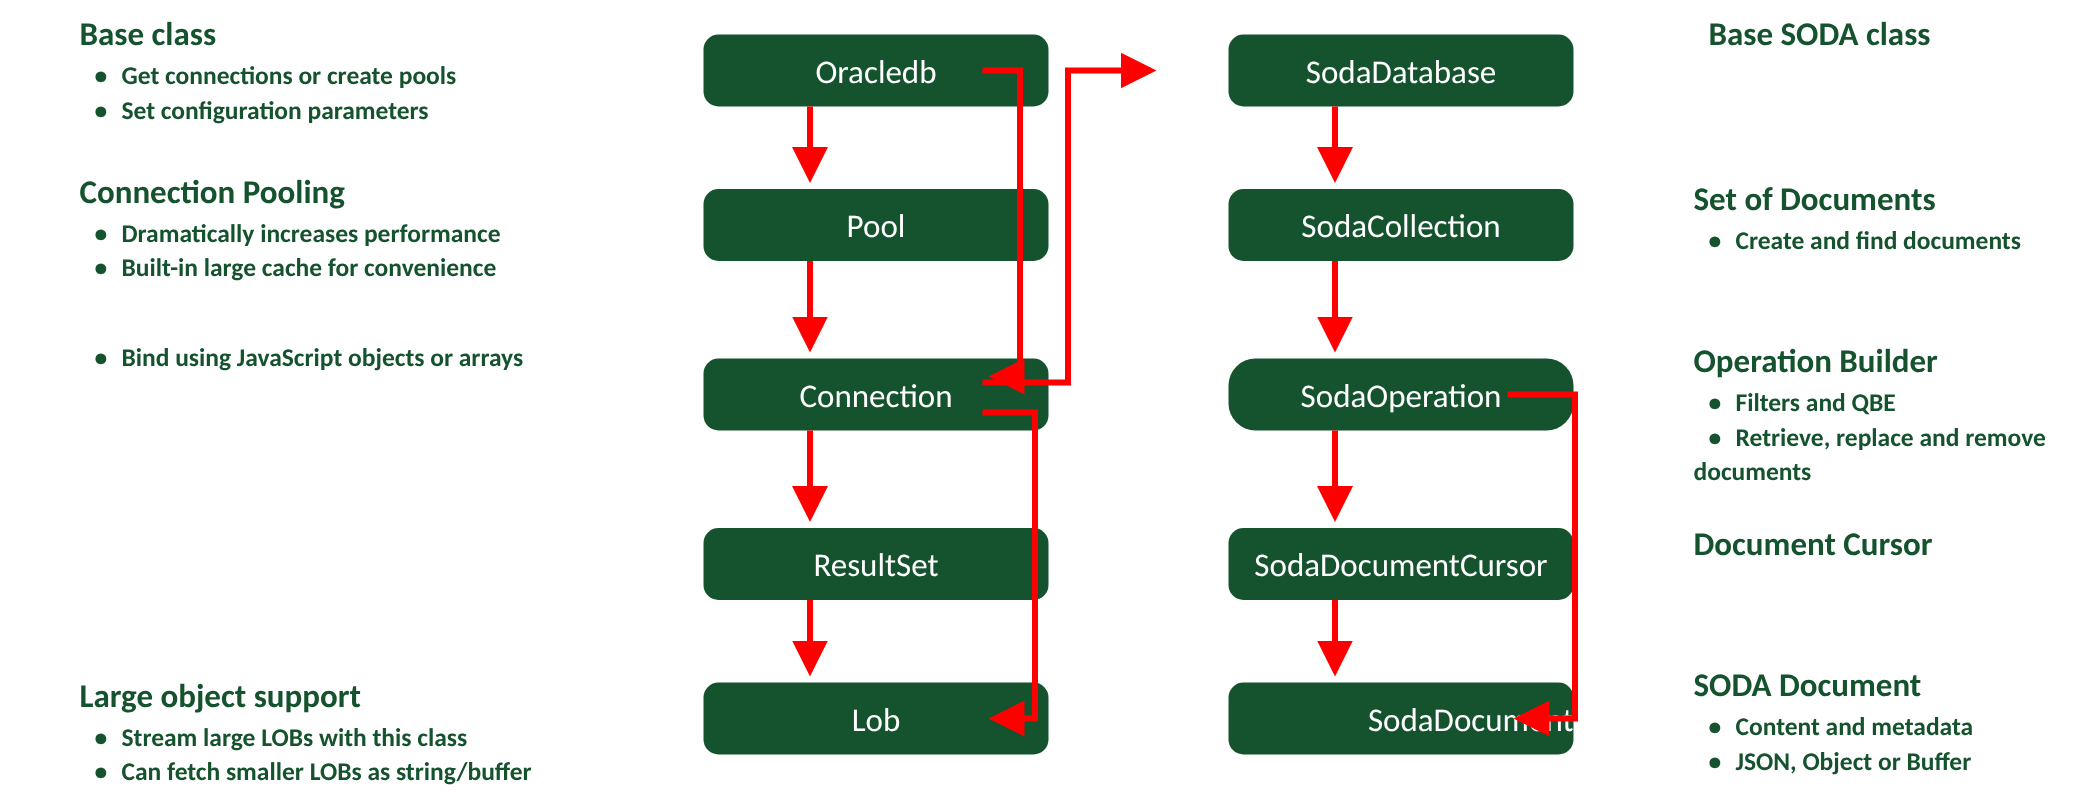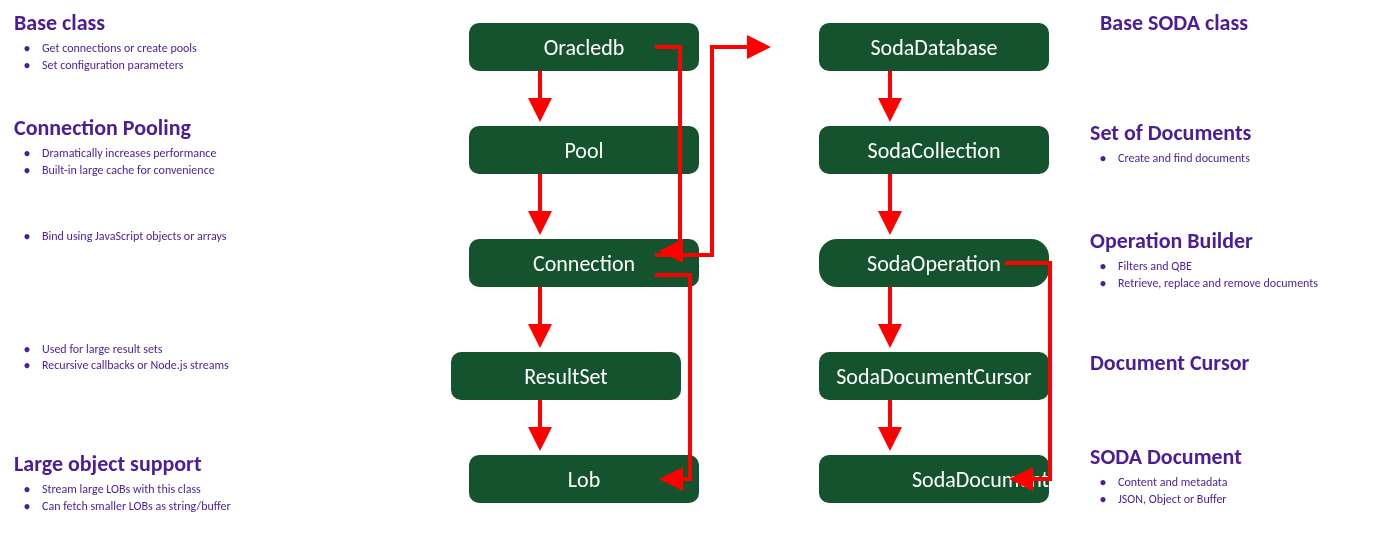--- a/index.html
+++ b/index.html
@@ -20,32 +20,33 @@
     align-items: center;
     justify-content: center;
     font-size: 22px;
     font-weight: 400;
     width: 230px;
     height: 48px;
     margin-left: 44px;
   }
   .text-block {
     position: absolute;
-    color: #4c1d95;
+    color: #14532d;
+    margin-left: 39px;
   }
   .text-block .heading {
     font-size: 22px;
     font-weight: 700;
     line-height: 1.2;
     margin-bottom: 4px;
   }
   .text-block ul {
     list-style: none;
-    font-size: 12px;
-    font-weight: 400;
+    font-size: 17px;
+    font-weight: 700;
     line-height: 1.35;
   }
   .text-block ul li::before {
     content: "•";
     display: inline-block;
     width: 18px;
     margin-left: 10px;
     font-weight: bold;
   }
   svg.arrows {
@@ -60,21 +61,21 @@
 
 <div class="node" style="left:425px; top:23px;">
     <span>Oracledb</span>
   </div>
 <div class="node" style="left:425px; top:126px;">
     <span>Pool</span>
   </div>
 <div class="node" style="left:425px; top:239px;">
     <span>Connection</span>
   </div>
-<div class="node" style="left:407px; top:352px;">
+<div class="node" style="left:425px; top:352px;">
     <span>ResultSet</span>
   </div>
 <div class="node" style="left:425px; top:455px;">
     <span>Lob</span>
   </div>
 
 <div class="node" style="left:775px; top:23px;">
     <span>SodaDatabase</span>
   </div>
 <div class="node" style="left:775px; top:126px;">
@@ -106,24 +107,20 @@
   </ul>
 </div>
 
 <div class="text-block" style="left:14px; top:228px; width:400px;">
   <ul>
     <li>Bind using JavaScript objects or arrays</li>
   </ul>
 </div>
 
 <div class="text-block" style="left:14px; top:341px; width:400px;">
-  <ul>
-    <li>Used for large result sets</li>
-    <li>Recursive callbacks or Node.js streams</li>
-  </ul>
 </div>
 
 <div class="text-block" style="left:14px; top:451px; width:400px;">
   <div class="heading">Large object support</div>
   <ul>
     <li>Stream large LOBs with this class</li>
     <li>Can fetch smaller LOBs as string/buffer</li>
   </ul>
 </div>
 

